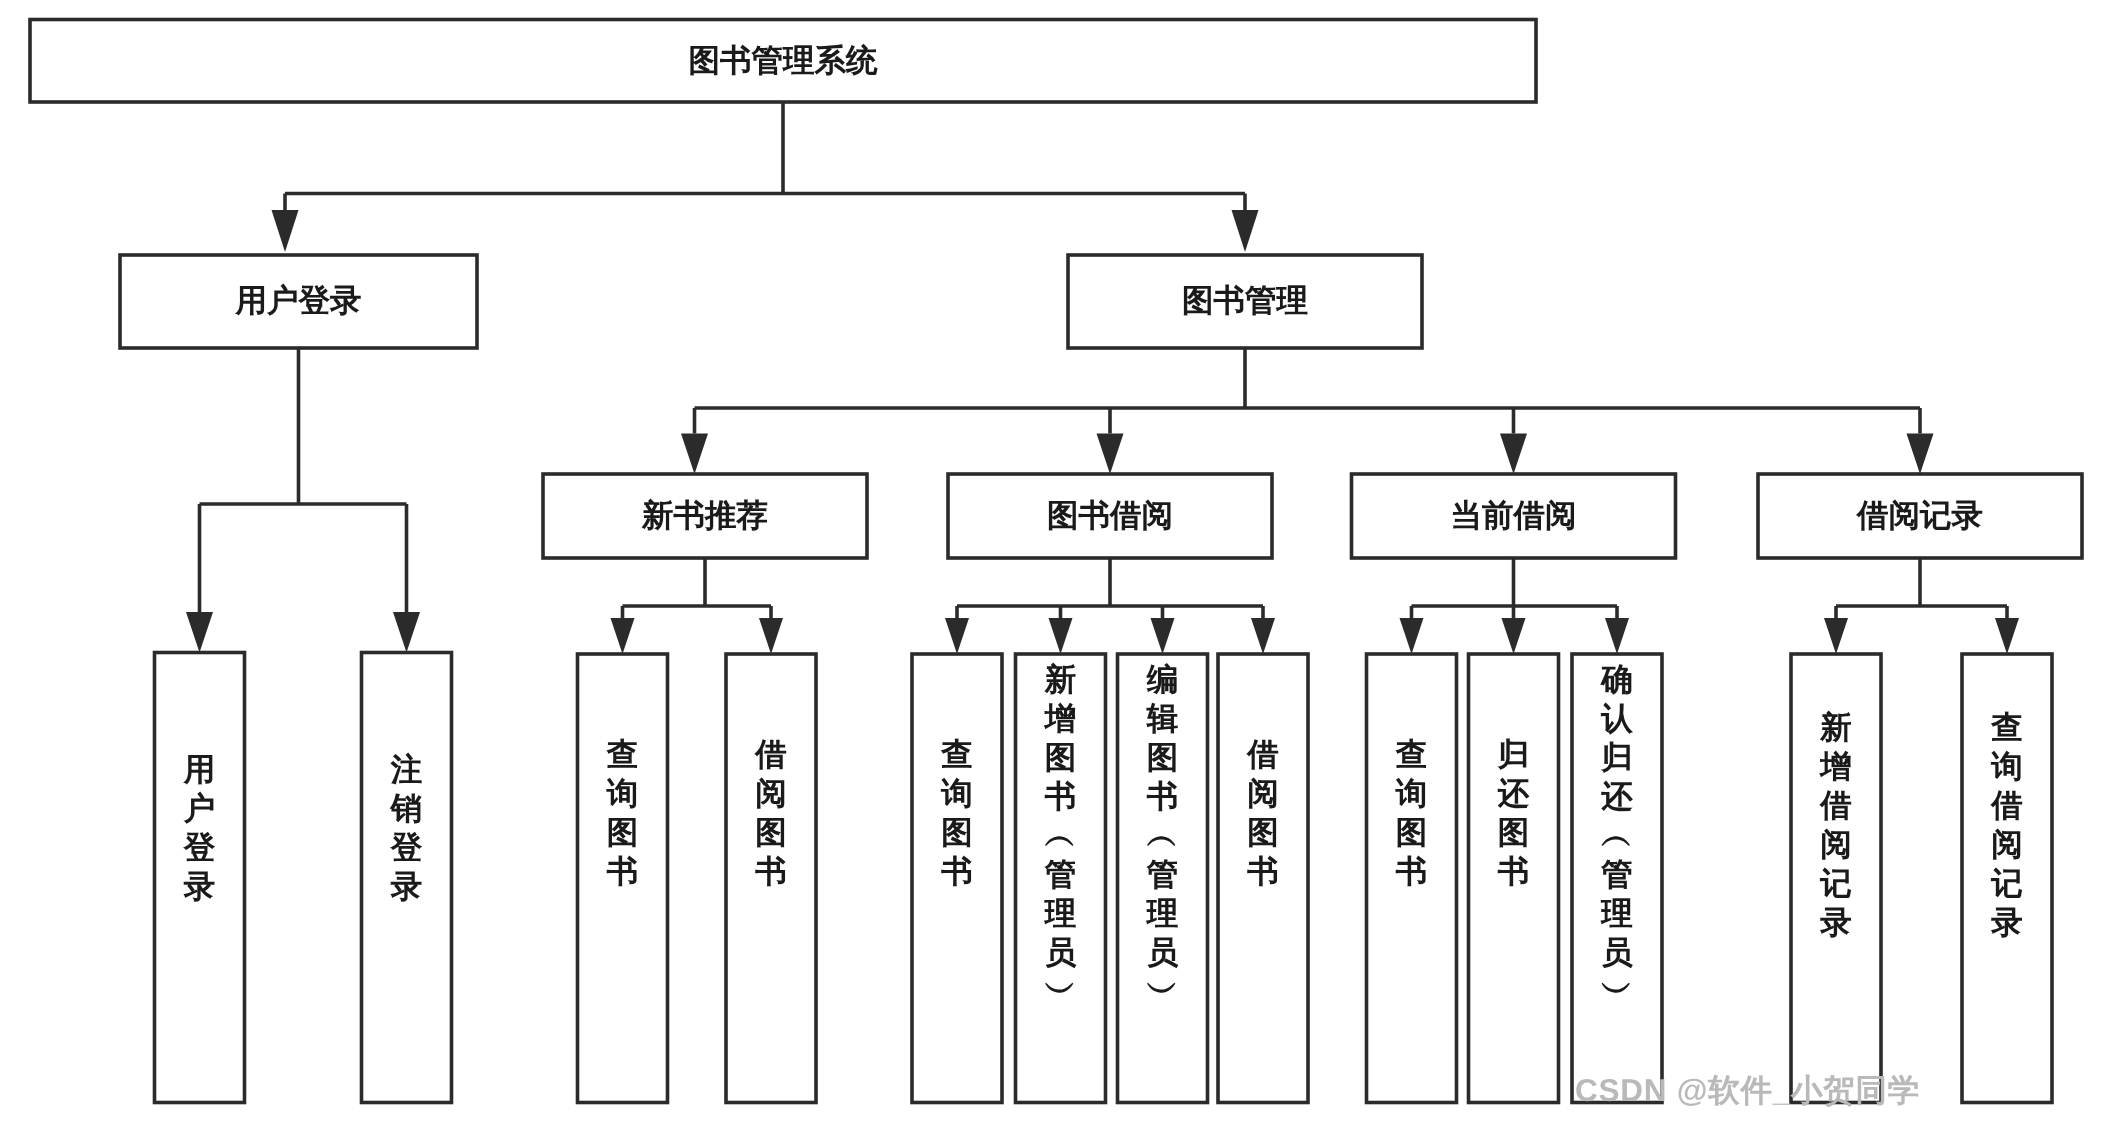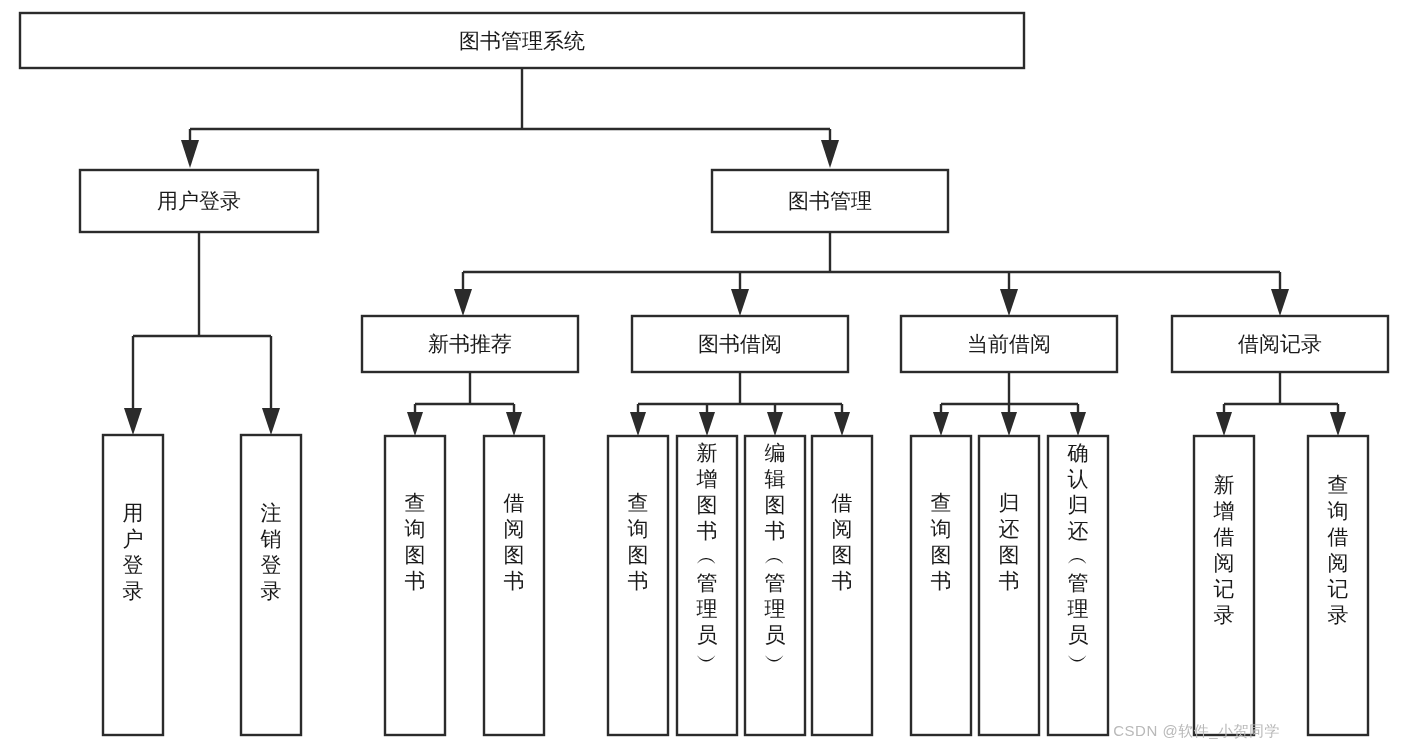--- a/index.html
+++ b/index.html
@@ -11,20 +11,21 @@
     width: 1405px;
     height: 747px;
     font-family: "Liberation Sans", "DejaVu Sans", sans-serif;
     overflow: hidden;
   }
   #diagram-root {
     position: relative;
     width: 1298px;
     height: 747px;
     background: #ffffff;
+    font-weight: bold;
   }
   svg.diagram-canvas {
     position: absolute;
     left: 0;
     top: 0;
     width: 1405px;
     height: 747px;
     display: block;
   }
   .node-box {
@@ -52,21 +53,21 @@
     fill: #1a1a1a;
     font-family: "Liberation Sans", "DejaVu Sans", sans-serif;
     font-size: 21px;
     text-anchor: middle;
   }
   .watermark-text {
     position: absolute;
     right: 18px;
     bottom: 6px;
     font-family: "Liberation Sans", "DejaVu Sans", sans-serif;
-    font-size: 15px;
+    font-size: 21px;
     color: #b9b9b9;
     white-space: nowrap;
     letter-spacing: 0.5px;
     user-select: none;
     text-align: center;
   }
 </style>
 </head>
 <body>
 

